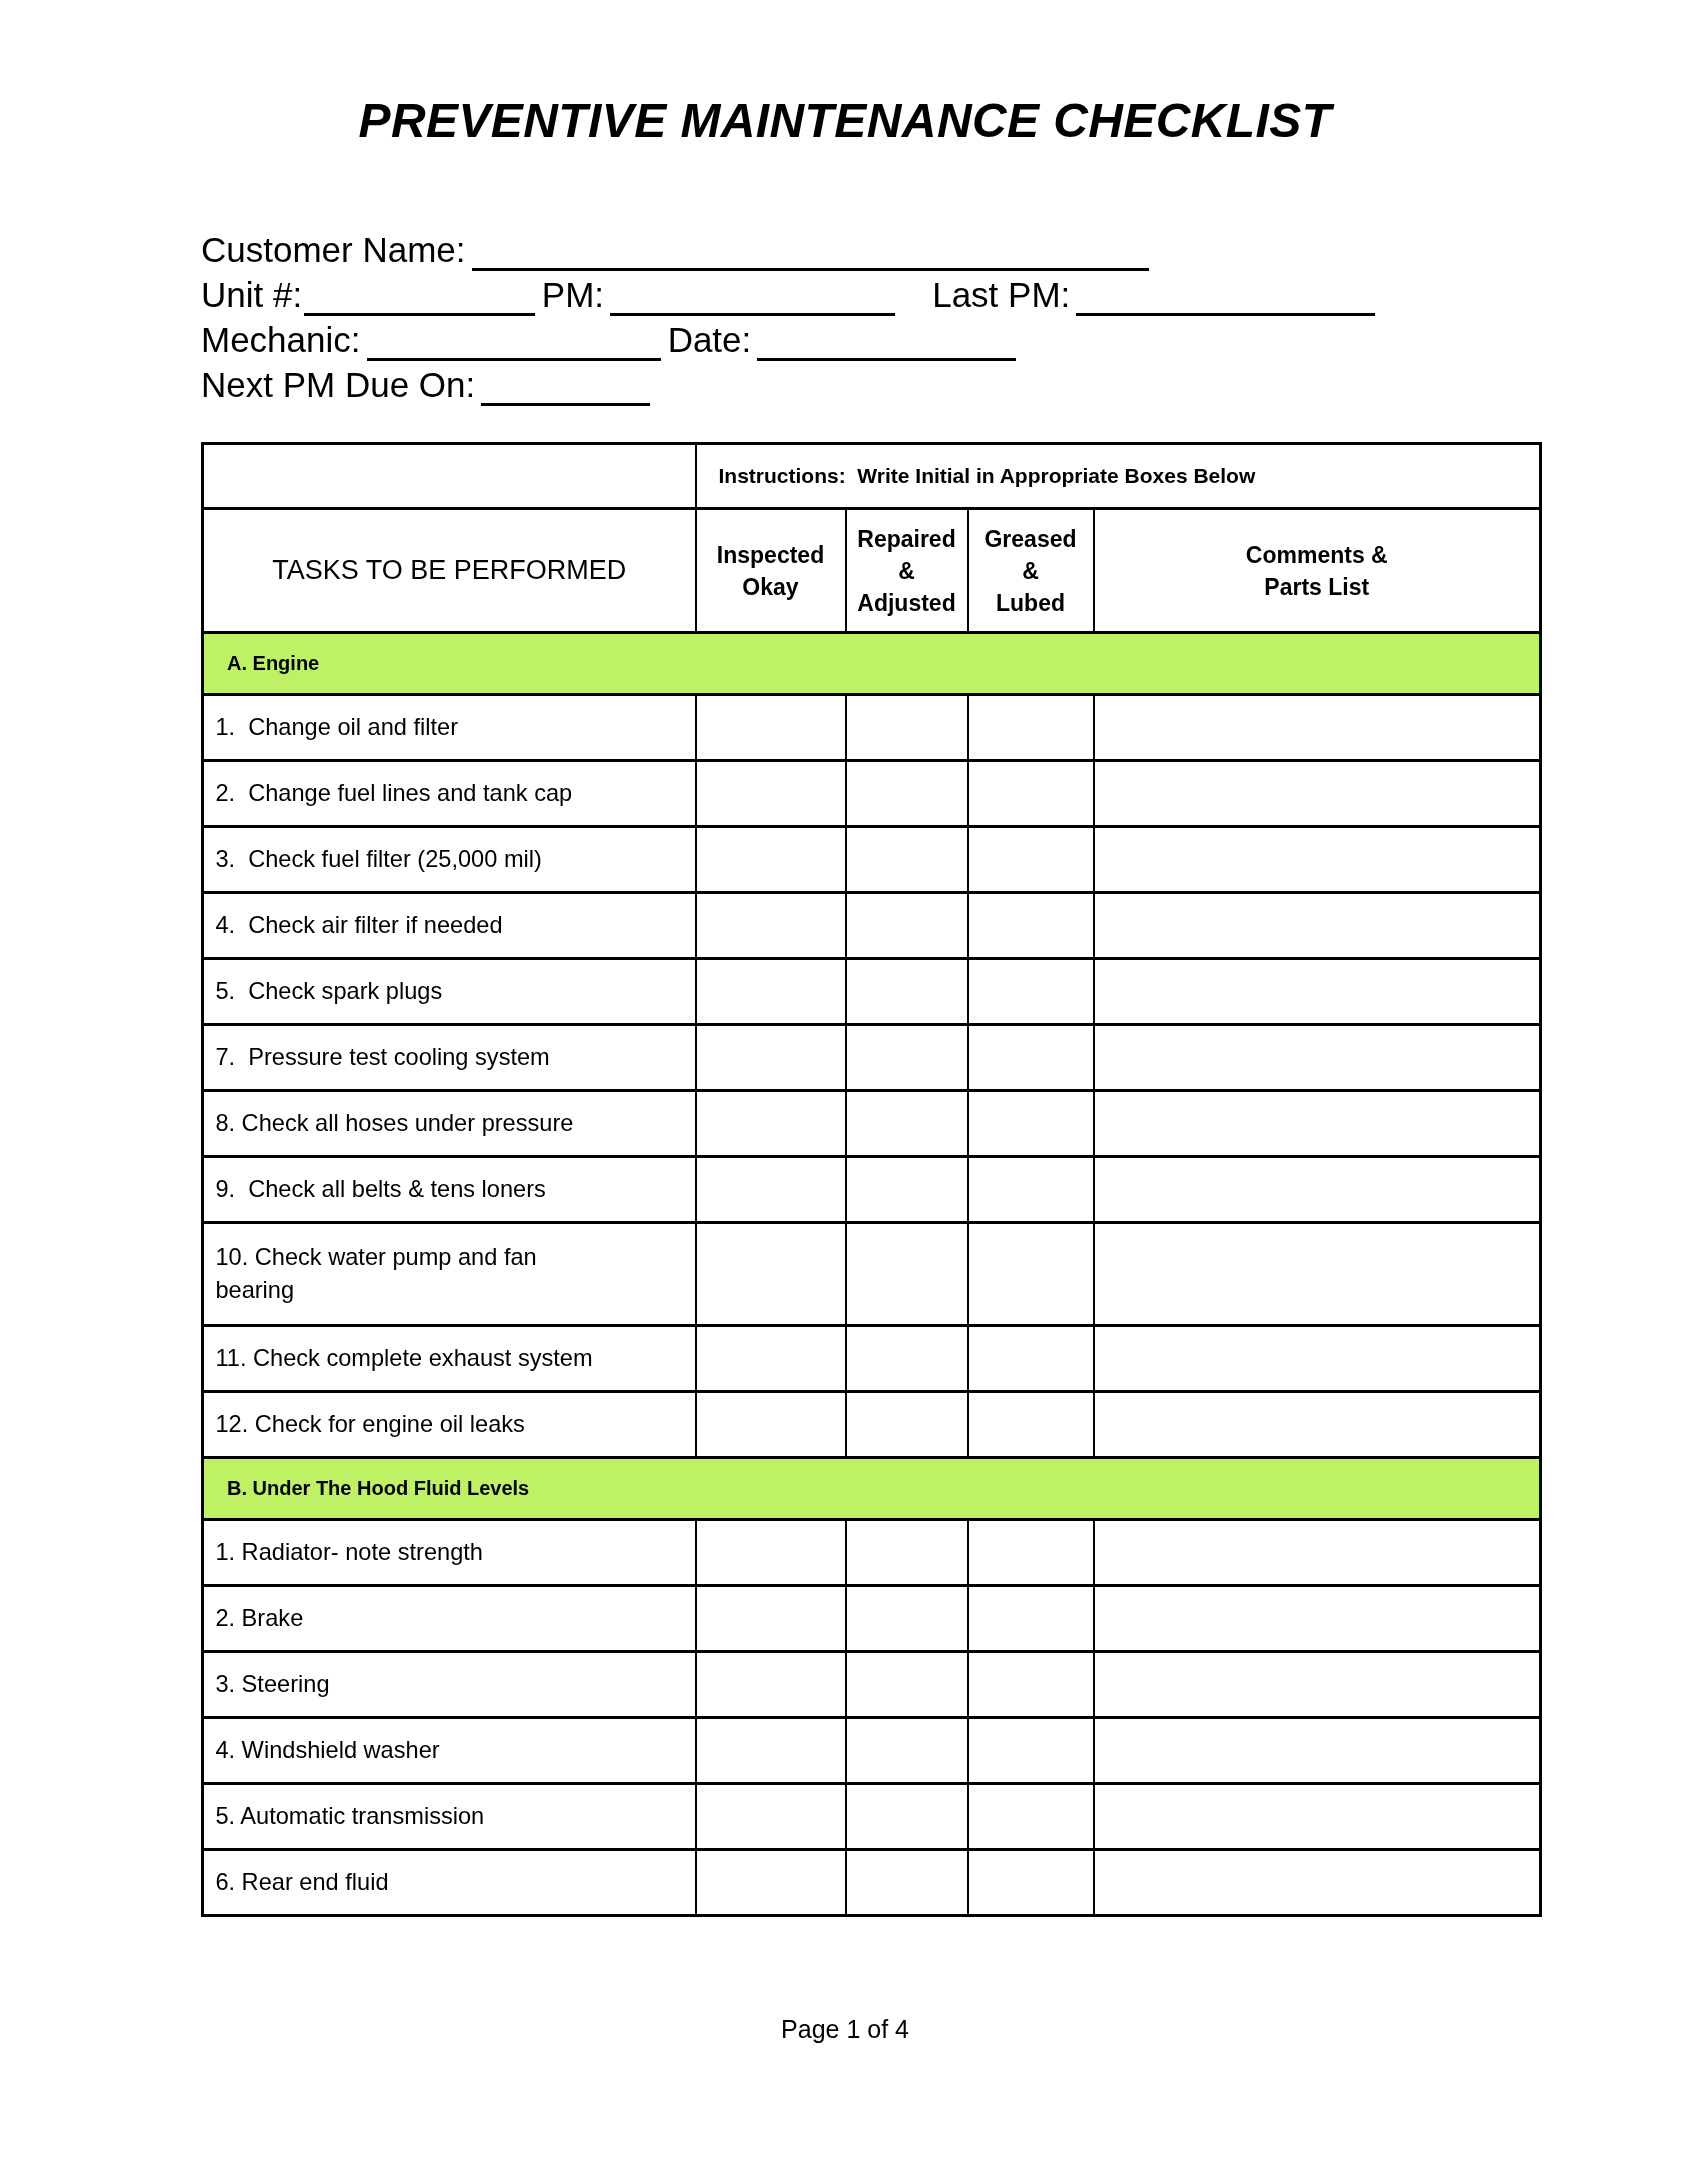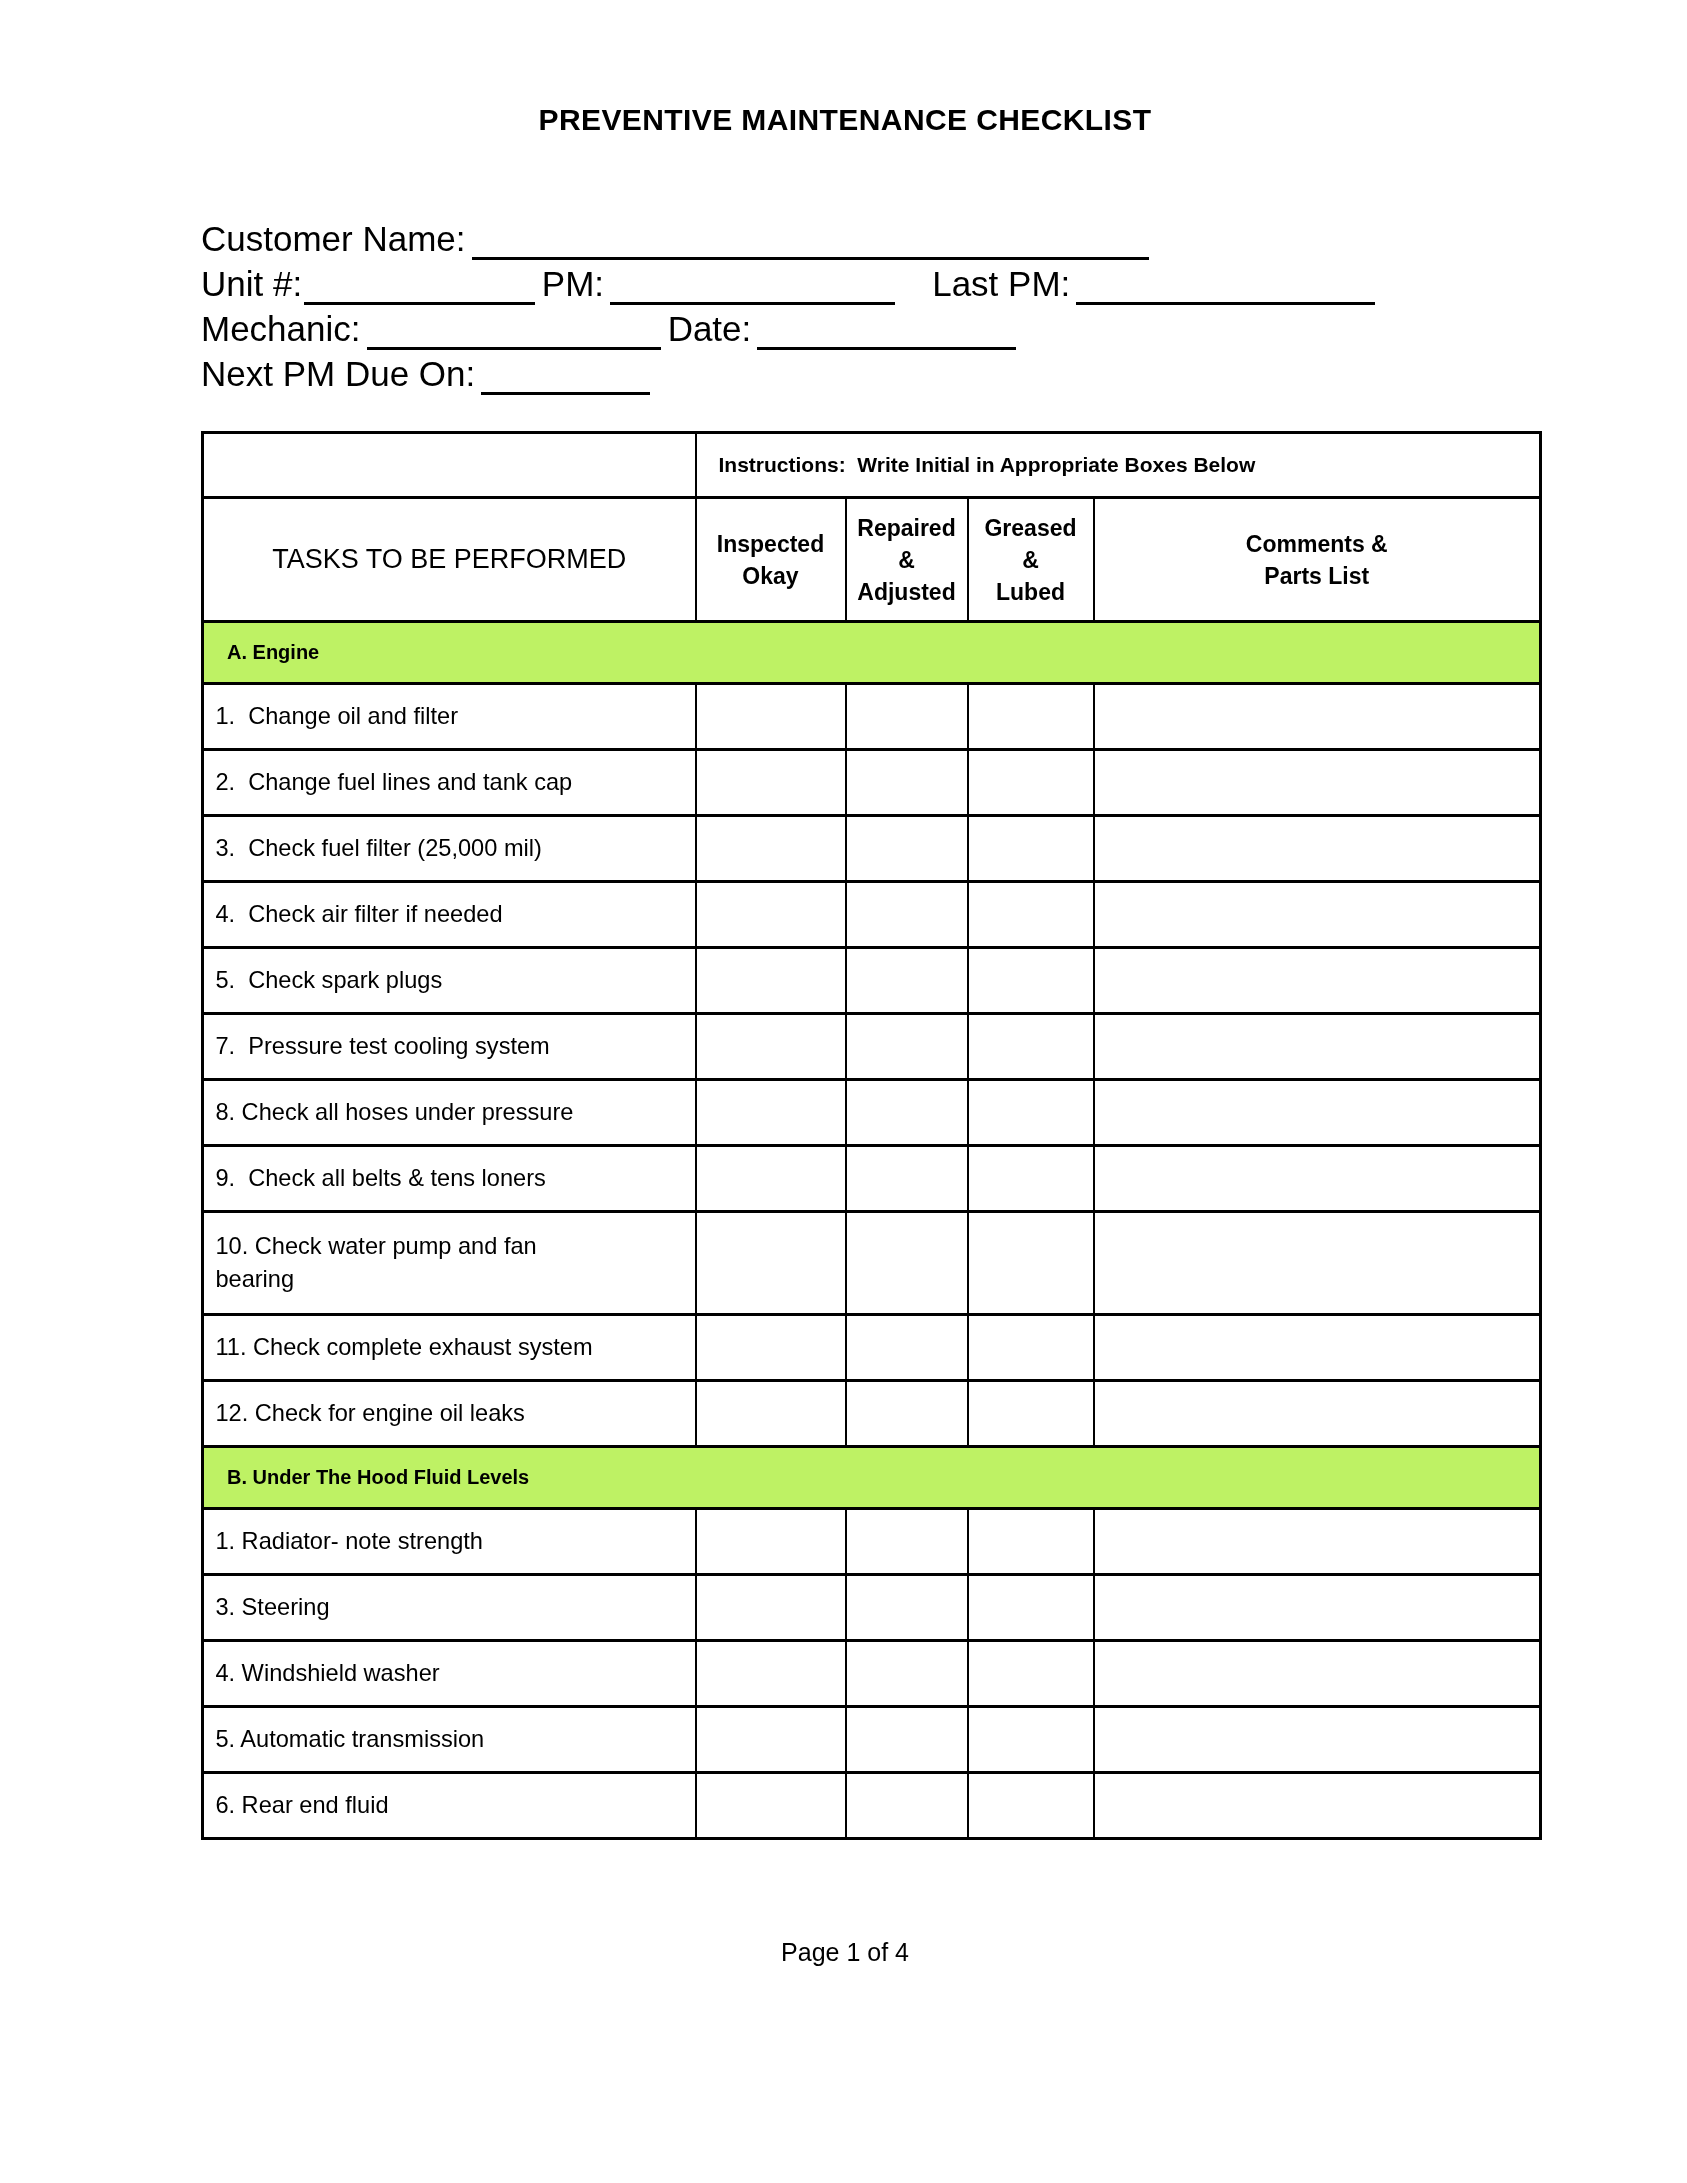--- a/index.html
+++ b/index.html
@@ -12,25 +12,26 @@
   body { width: 1687px; height: 2184px; position: relative; }
 
   
   .title-wrap {
     padding-top: 89px;
     margin-left: 201px;
     width: 1288px;
     text-align: center;
   }
   .page-title {
-    font-size: 30px;
+    font-size: 48px;
     font-weight: bold;
-    margin: 14px;
+    margin: 4px;
     letter-spacing: 0.4px;
     white-space: nowrap;
+    font-style: italic;
   }
 
   
   .form-block { margin: 79px 0 0 201px; }
   .form-line {
     font-size: 35px;
     line-height: 45px;
     margin: 0;
     white-space: nowrap;
   }
@@ -259,20 +260,27 @@
     </tr>
 
     <tr class="task-row">
       <td class="task">1. Radiator- note strength</td>
       <td class="box"></td>
       <td class="box"></td>
       <td class="box"></td>
       <td class="box"></td>
     </tr>
     <tr class="task-row">
+      <td class="task">2. Brake</td>
+      <td class="box"></td>
+      <td class="box"></td>
+      <td class="box"></td>
+      <td class="box"></td>
+    </tr>
+    <tr class="task-row">
       <td class="task">3. Steering</td>
       <td class="box"></td>
       <td class="box"></td>
       <td class="box"></td>
       <td class="box"></td>
     </tr>
     <tr class="task-row">
       <td class="task">4. Windshield washer</td>
       <td class="box"></td>
       <td class="box"></td>

